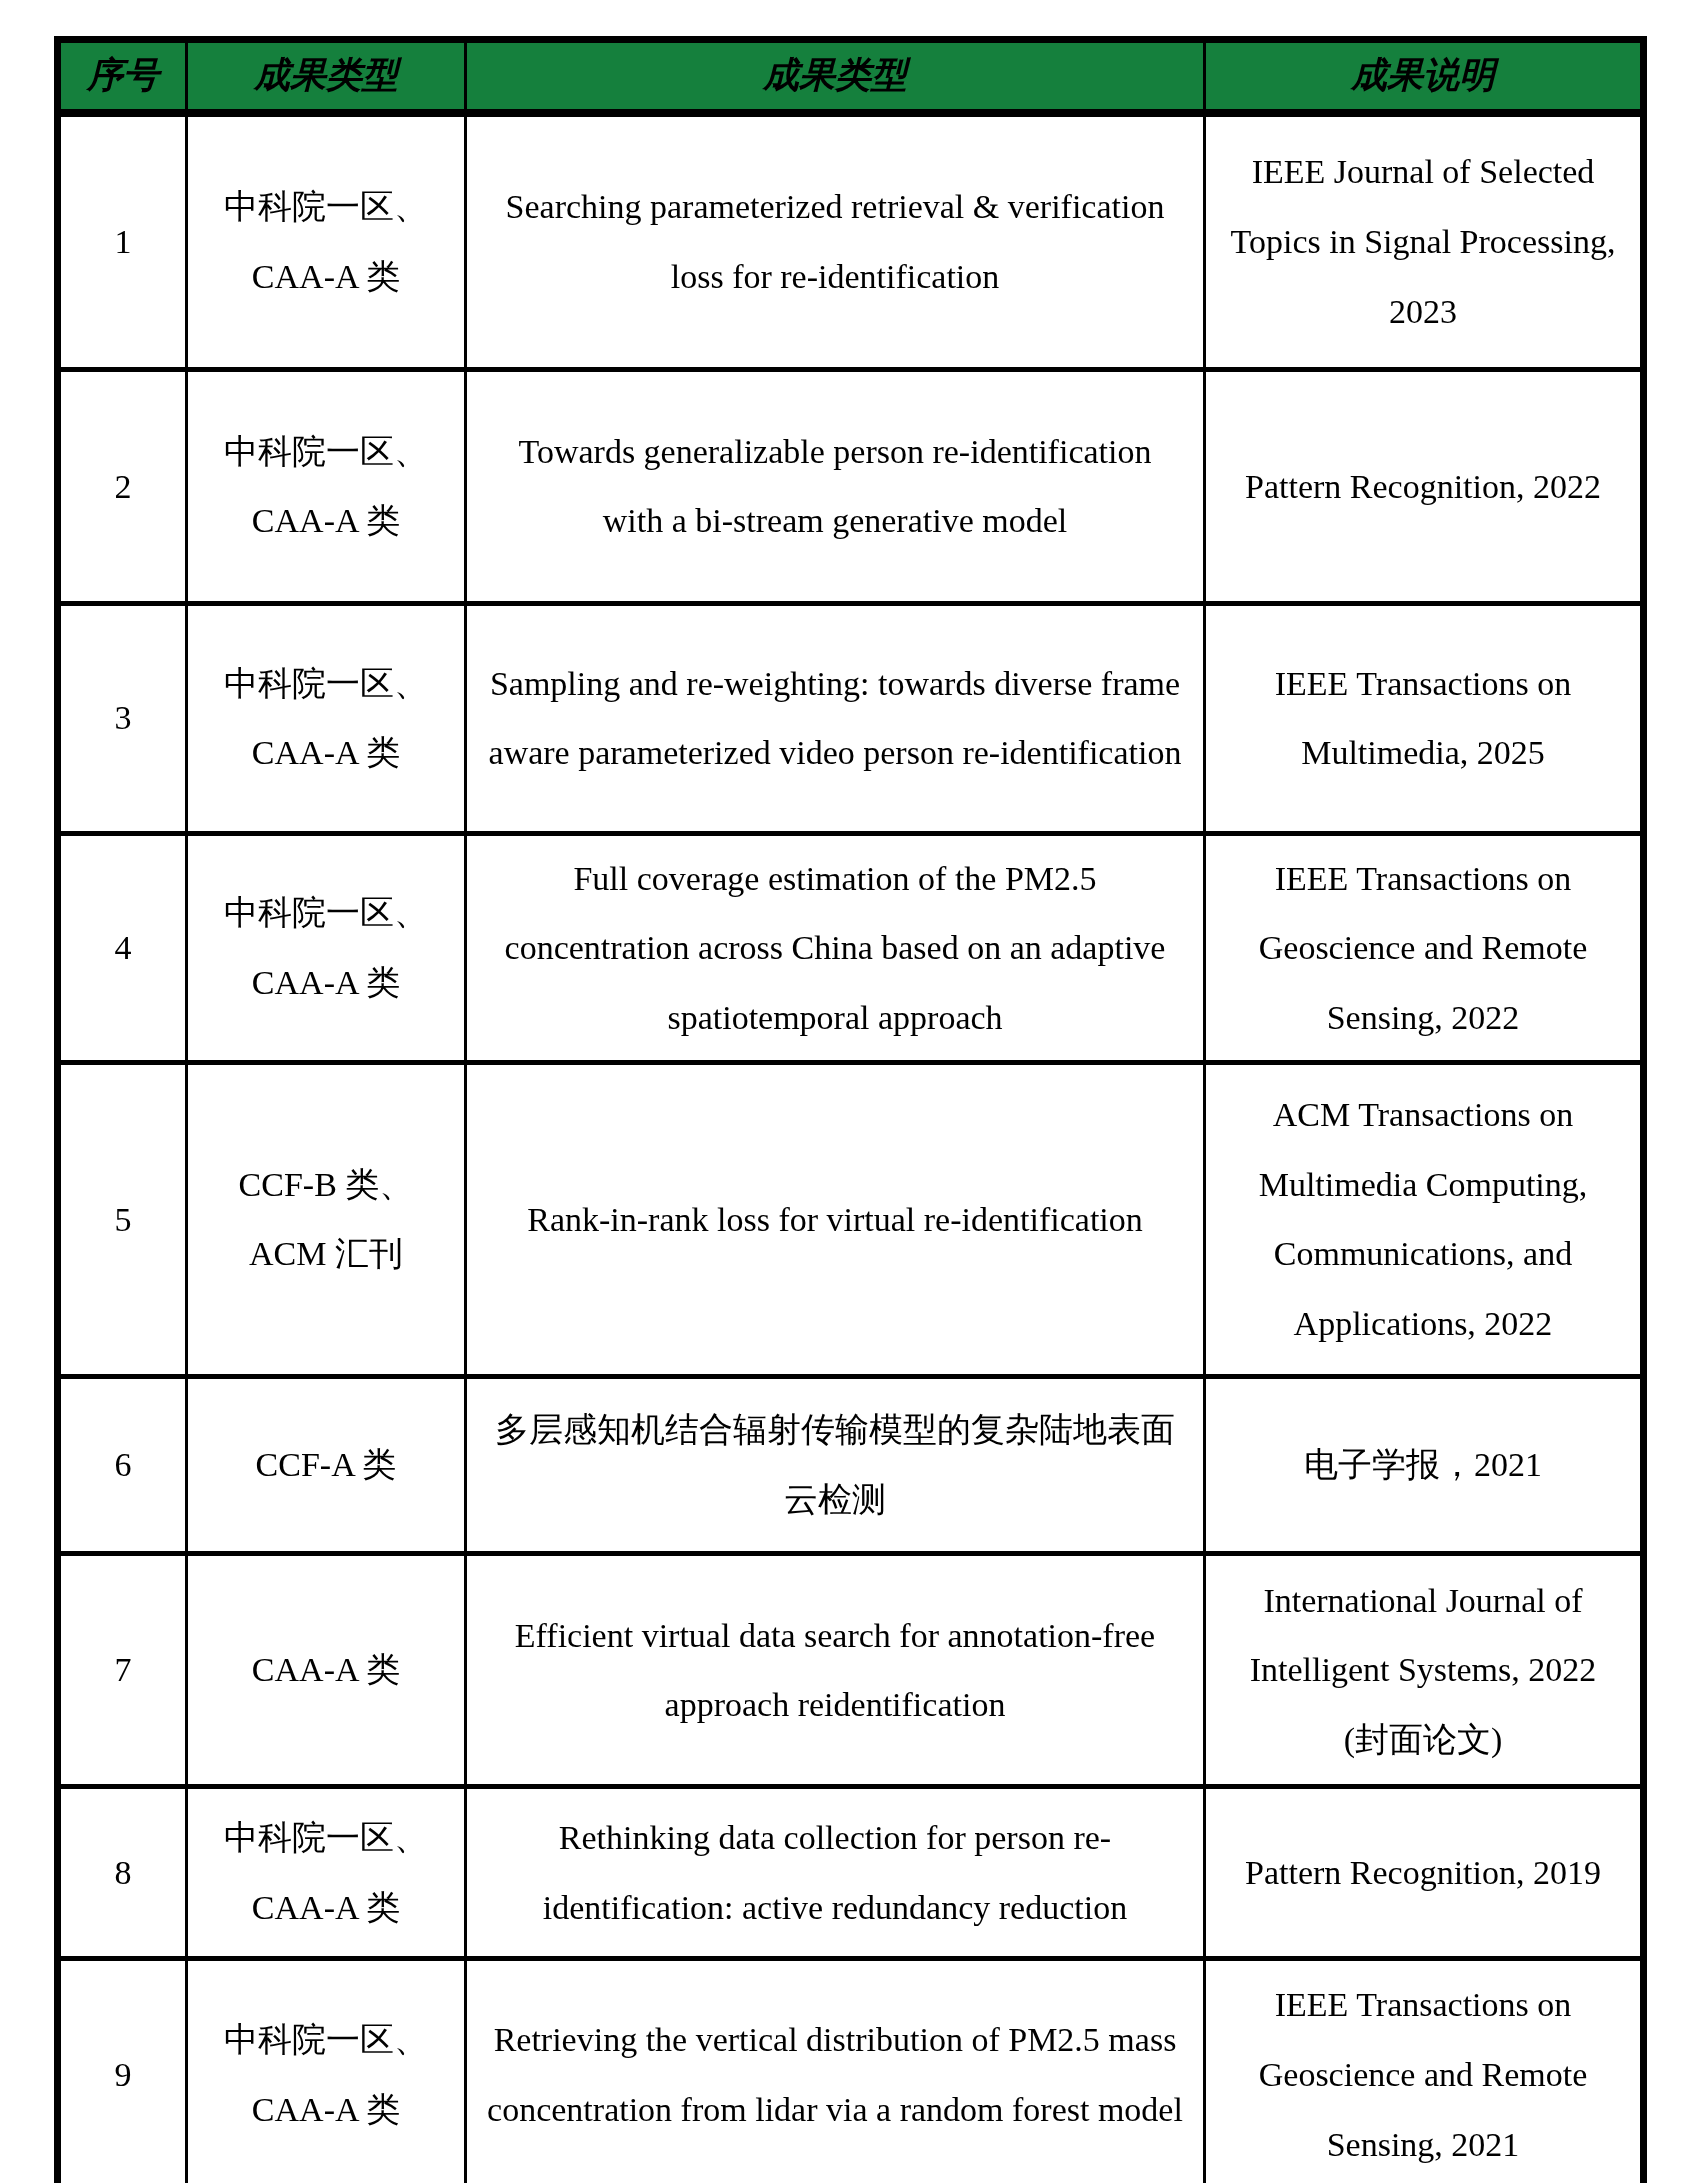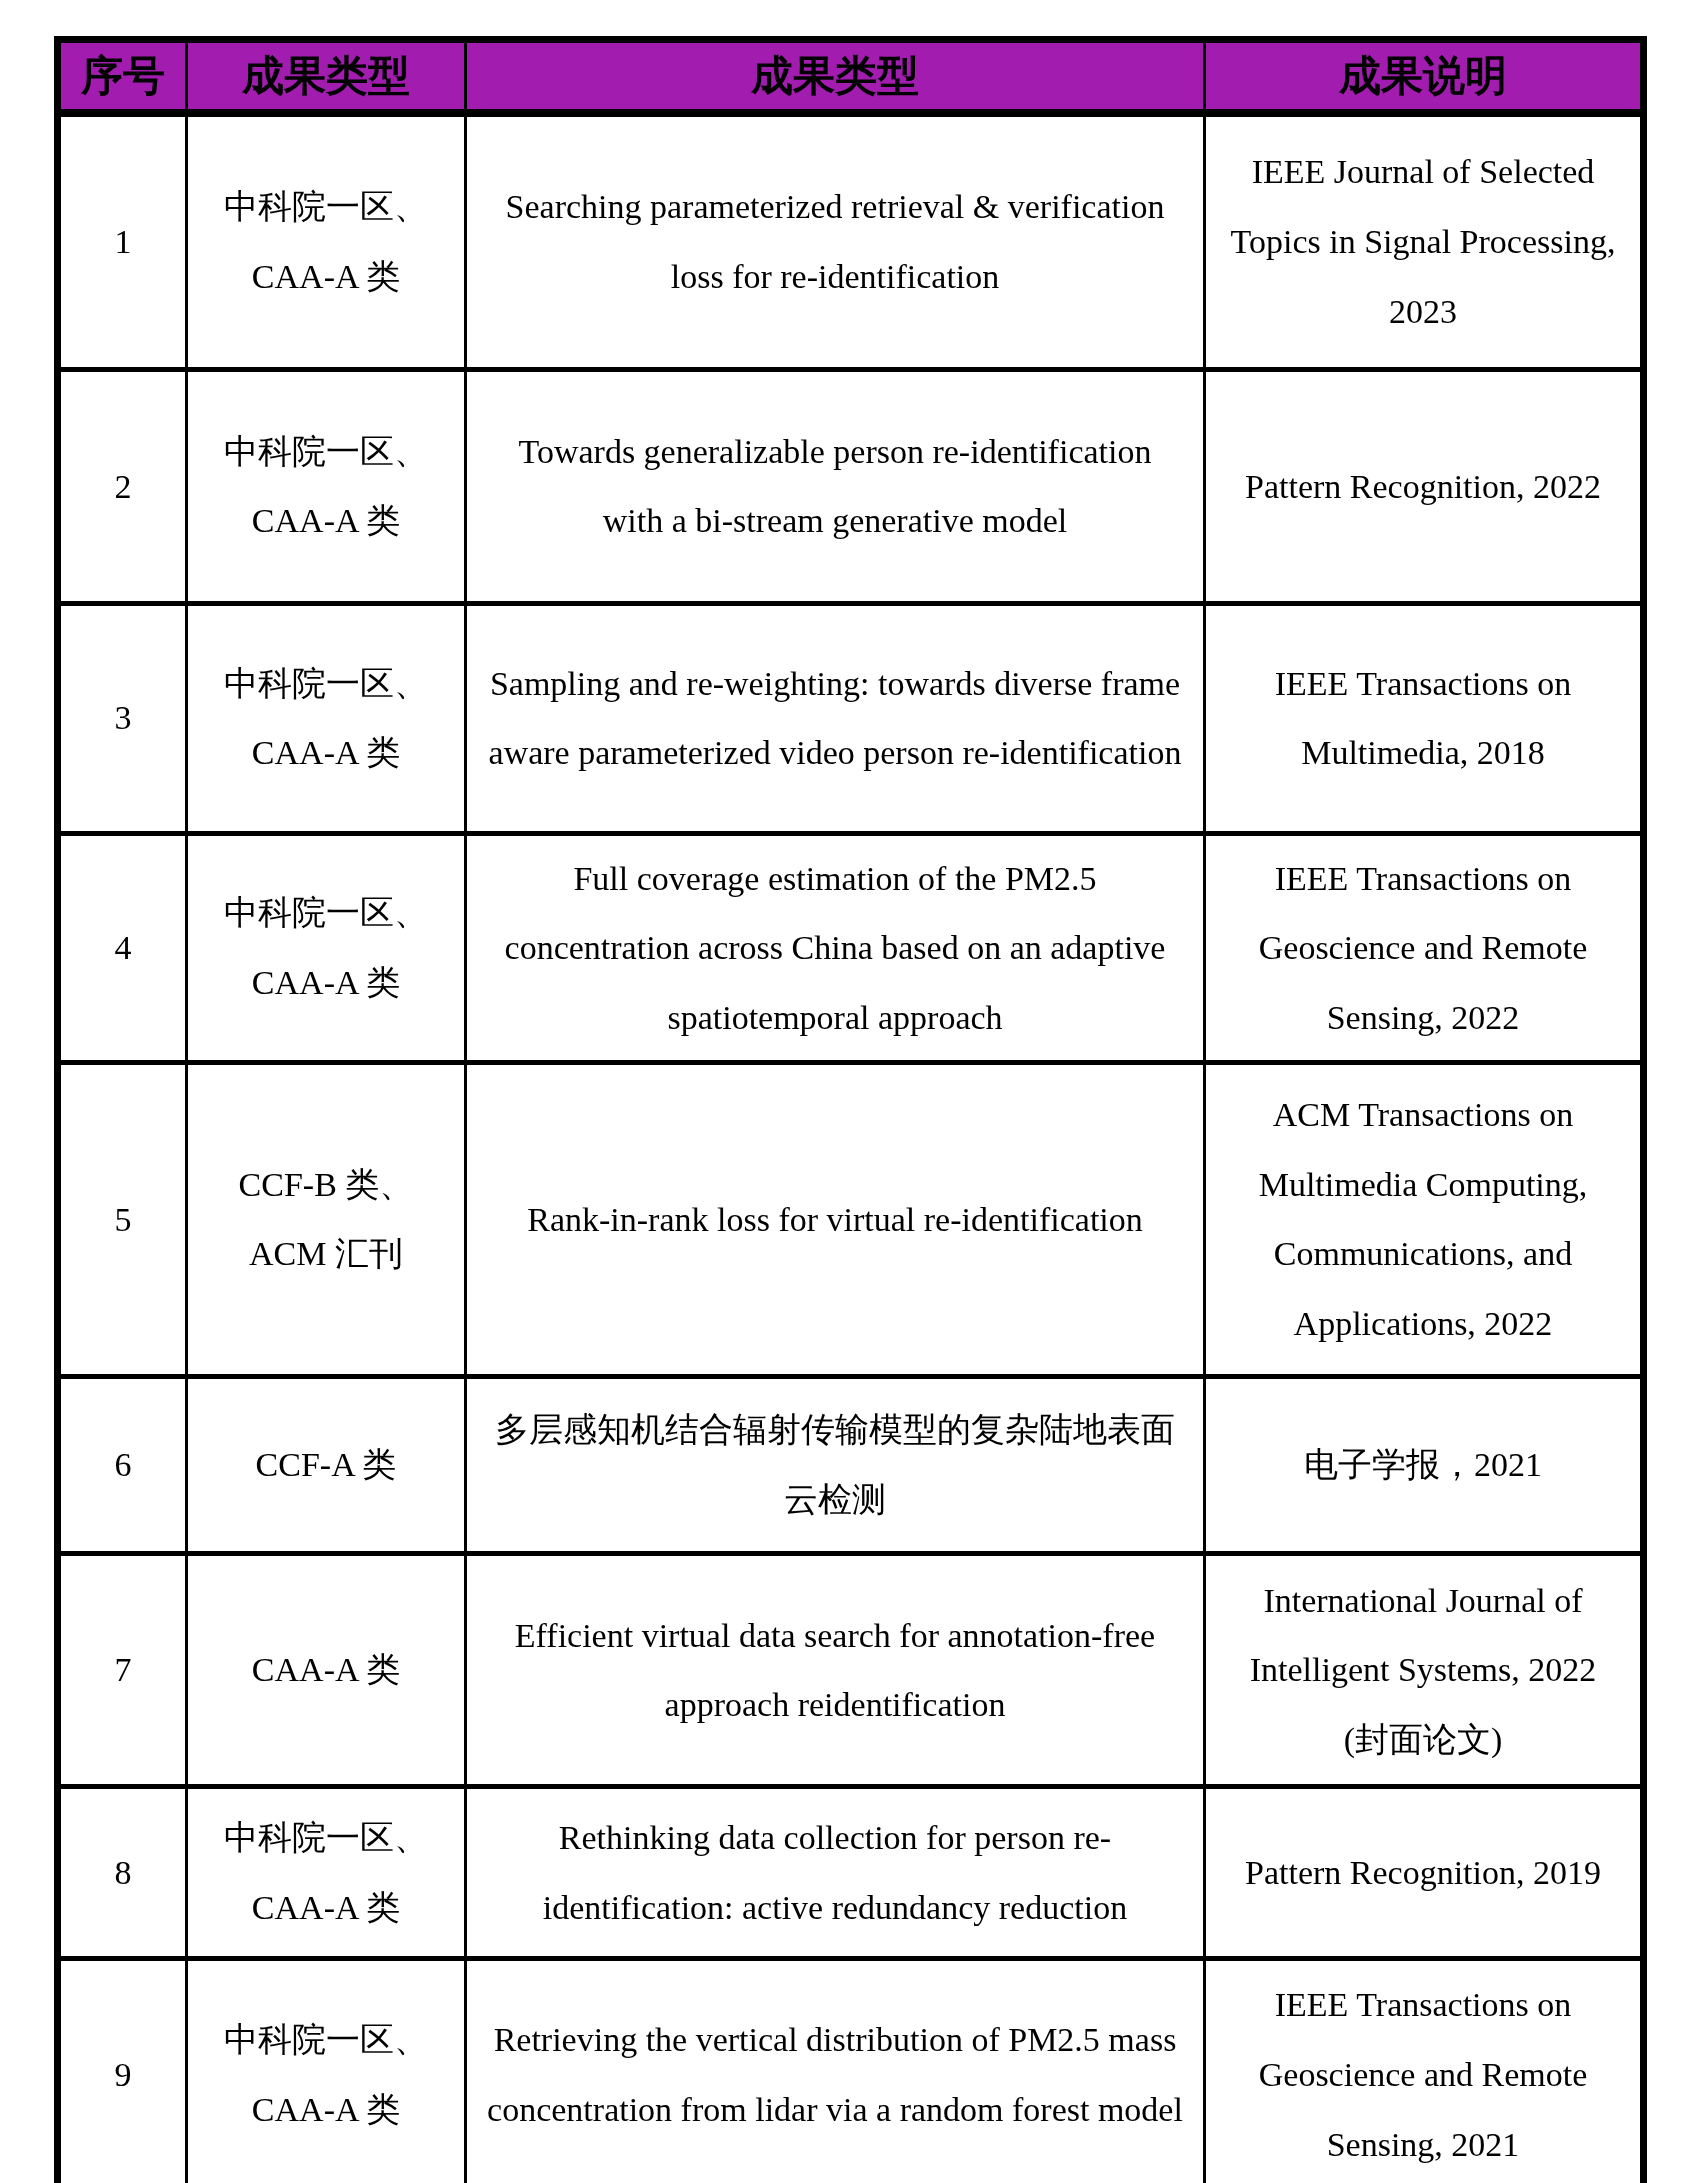--- a/index.html
+++ b/index.html
@@ -34,27 +34,28 @@
     border-top: 5.2px solid #000000;
     border-bottom: 5.2px solid #000000;
     text-align: center;
     vertical-align: middle;
     padding: 5.2px 17.5px;
     font-size: 34px;
     line-height: 2.05;
     overflow: hidden;
   }
   thead th {
-    background: #a21caf;
+    background: #15803d;
     font-weight: bold;
-    font-size: 42px;
+    font-size: 36px;
     height: 57px;
     line-height: 1.2;
     border-bottom: 8.7px solid #000000;
     padding: 4.4px 8.7px;
+    font-style: italic;
   }
   
   tbody tr:nth-child(1)  td { height: 240px; }
   tbody tr:nth-child(2)  td { height: 218px; }
   tbody tr:nth-child(3)  td { height: 215px; }
   tbody tr:nth-child(4)  td { height: 214px; }
   tbody tr:nth-child(5)  td { height: 298px; }
   tbody tr:nth-child(6)  td { height: 162px; }
   tbody tr:nth-child(7)  td { height: 218px; }
   tbody tr:nth-child(8)  td { height: 156px; }
@@ -91,21 +92,21 @@
     <tr>
       <td>2</td>
       <td>中科院一区、CAA-A 类</td>
       <td>Towards generalizable person re-identification with a bi-stream generative model</td>
       <td>Pattern Recognition, 2022</td>
     </tr>
     <tr>
       <td>3</td>
       <td>中科院一区、CAA-A 类</td>
       <td>Sampling and re-weighting: towards diverse frame aware parameterized video person re-identification</td>
-      <td>IEEE Transactions on Multimedia, 2018</td>
+      <td>IEEE Transactions on Multimedia, 2025</td>
     </tr>
     <tr>
       <td>4</td>
       <td>中科院一区、CAA-A 类</td>
       <td>Full coverage estimation of the PM2.5 concentration across China based on an adaptive spatiotemporal approach</td>
       <td>IEEE Transactions on Geoscience and Remote Sensing, 2022</td>
     </tr>
     <tr>
       <td>5</td>
       <td>CCF-B 类、ACM 汇刊</td>

